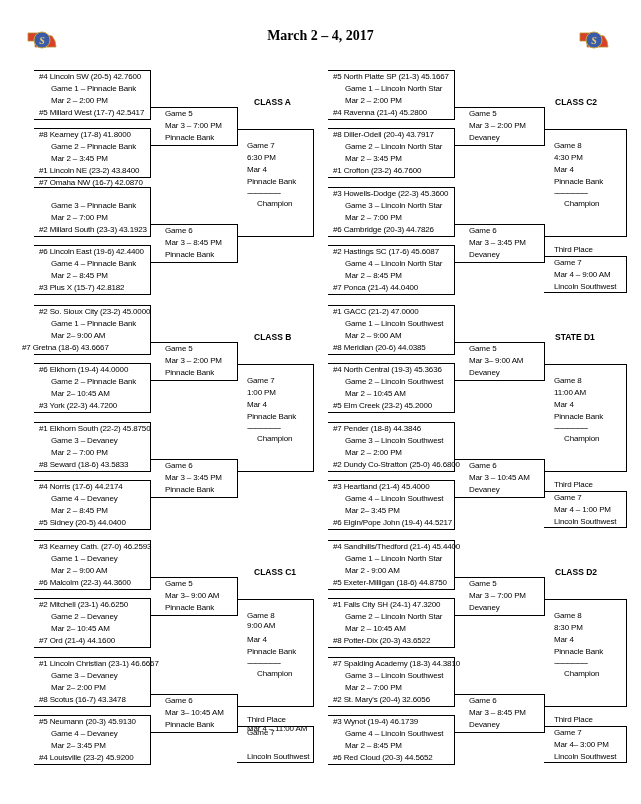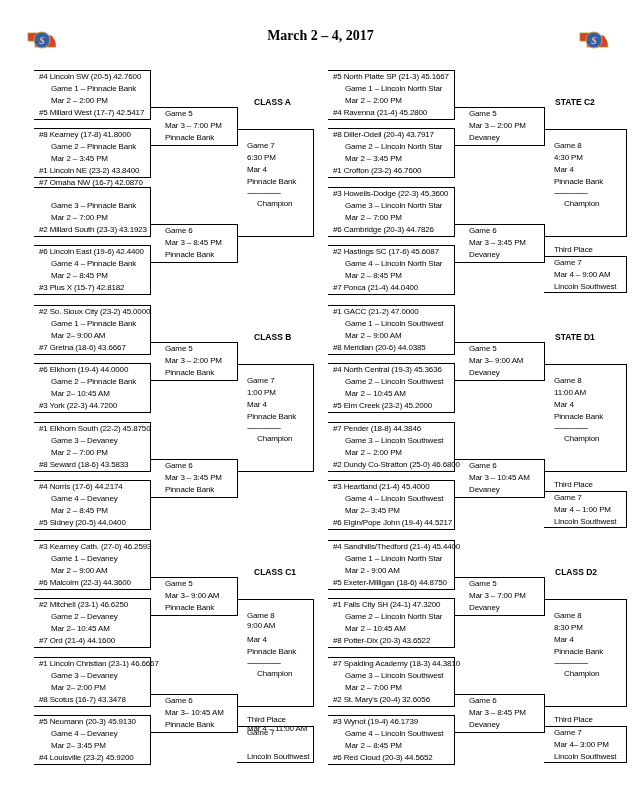--- a/index.html
+++ b/index.html
@@ -86,21 +86,21 @@
       <div class="txt" style="left:247px;top:107px">Pinnacle Bank</div>
       <div class="txt" style="left:247px;top:118px;letter-spacing:-1px">--------------------</div>
       <div class="txt" style="left:257px;top:129px">Champion</div>
       <div class="cls" style="left:254px;top:27px">CLASS A</div>
     </div>
     <div class="sec" style="left:0px;top:305px">
       <div class="ln" style="left:34px;top:0px;width:116px;height:1px"></div>
       <div class="txt" style="left:39px;top:2px">#2 So. Sioux City (23-2) 45.0000</div>
       <div class="txt ind" style="left:39px;top:14px">Game 1 – Pinnacle Bank</div>
       <div class="txt ind" style="left:39px;top:26px">Mar 2– 9:00 AM</div>
-      <div class="txt" style="left:39px;top:38px">#7 Gretna (18-6) 43.6667</div>
+      <div class="txt" style="left:22px;top:38px">#7 Gretna (18-6) 43.6667</div>
       <div class="ln" style="left:34px;top:49px;width:116px;height:1px"></div>
       <div class="ln" style="left:150px;top:0px;width:1px;height:50px"></div>
       <div class="ln" style="left:34px;top:58px;width:116px;height:1px"></div>
       <div class="txt" style="left:39px;top:60px">#6 Elkhorn (19-4) 44.0000</div>
       <div class="txt ind" style="left:39px;top:72px">Game 2 – Pinnacle Bank</div>
       <div class="txt ind" style="left:39px;top:84px">Mar 2– 10:45 AM</div>
       <div class="txt" style="left:39px;top:96px">#3 York (22-3) 44.7200</div>
       <div class="ln" style="left:34px;top:107px;width:116px;height:1px"></div>
       <div class="ln" style="left:150px;top:58px;width:1px;height:50px"></div>
       <div class="ln" style="left:34px;top:117px;width:116px;height:1px"></div>
@@ -242,21 +242,21 @@
       <div class="txt" style="left:149px;top:180px">Devaney</div>
       <div class="ln" style="left:224px;top:59px;width:82px;height:1px"></div>
       <div class="ln" style="left:224px;top:166px;width:82px;height:1px"></div>
       <div class="ln" style="left:306px;top:59px;width:1px;height:108px"></div>
       <div class="txt" style="left:234px;top:71px">Game 8</div>
       <div class="txt" style="left:234px;top:83px">4:30 PM</div>
       <div class="txt" style="left:234px;top:95px">Mar 4</div>
       <div class="txt" style="left:234px;top:107px">Pinnacle Bank</div>
       <div class="txt" style="left:234px;top:118px;letter-spacing:-1px">--------------------</div>
       <div class="txt" style="left:244px;top:129px">Champion</div>
-      <div class="cls" style="left:235px;top:27px">STATE C2</div>
+      <div class="cls" style="left:235px;top:27px">CLASS C2</div>
       <div class="txt" style="left:234px;top:175px">Third Place</div>
       <div class="ln" style="left:224px;top:186px;width:82px;height:1px"></div>
       <div class="ln" style="left:306px;top:186px;width:1px;height:36px"></div>
       <div class="txt" style="left:234px;top:188px">Game 7</div>
       <div class="txt" style="left:234px;top:200px">Mar 4 – 9:00 AM</div>
       <div class="txt" style="left:234px;top:212px">Lincoln Southwest</div>
       <div class="ln" style="left:224px;top:222px;width:83px;height:1px"></div>
     </div>
     <div class="sec" style="left:320px;top:305px">
       <div class="ln" style="left:8px;top:0px;width:126px;height:1px"></div>

